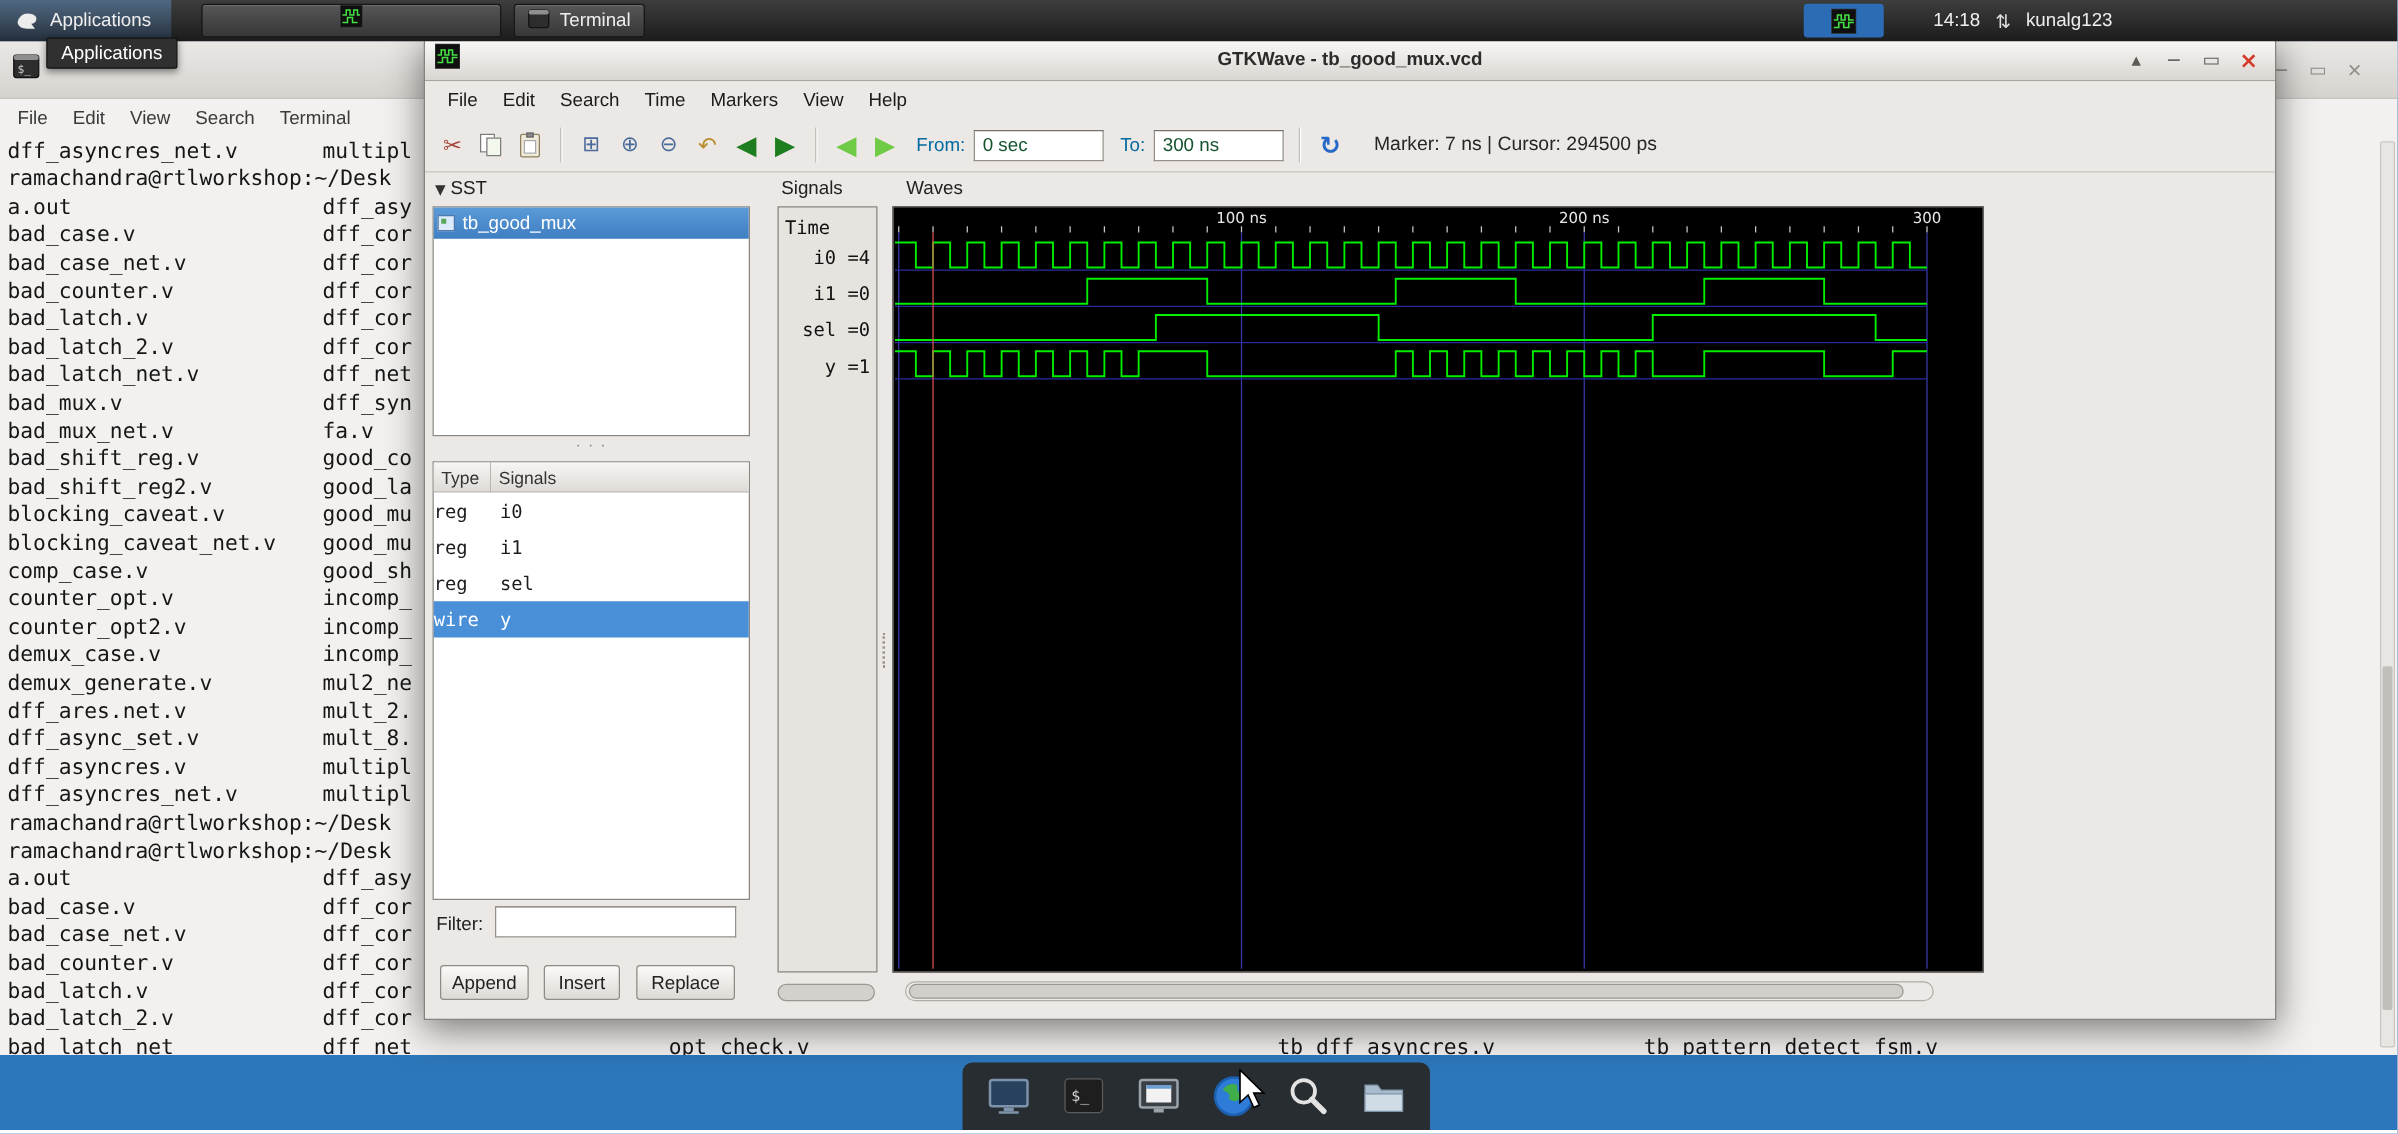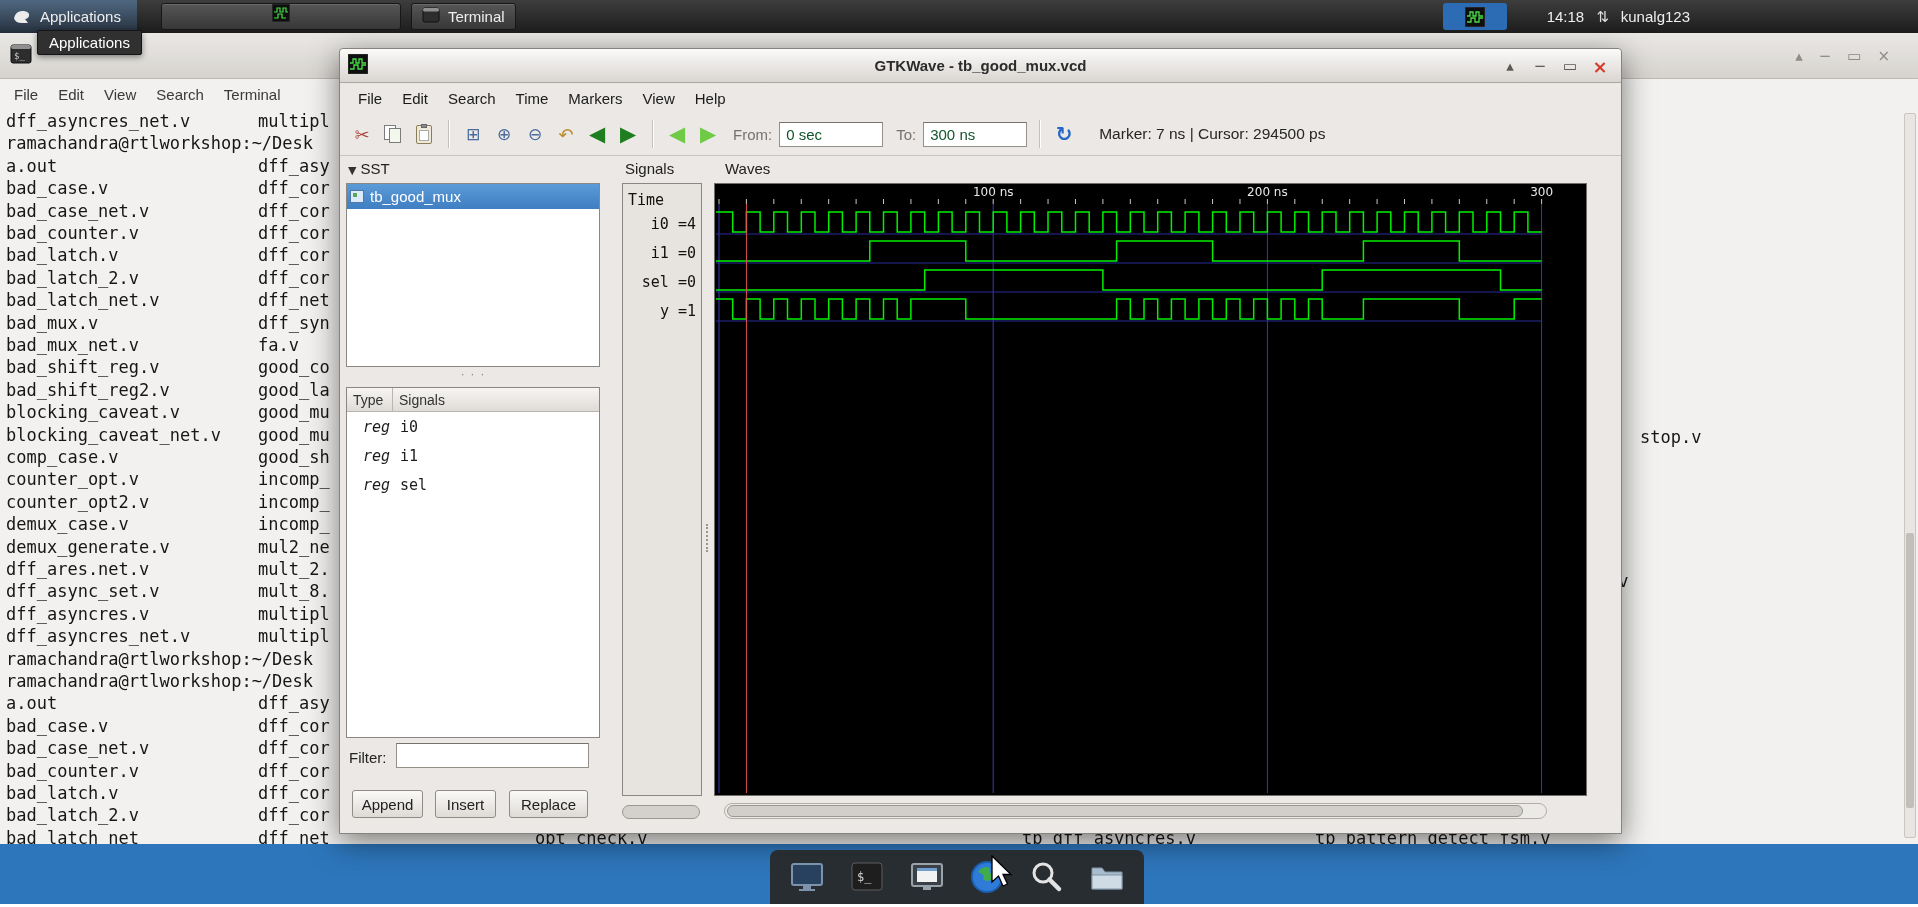--- a/index.html
+++ b/index.html
@@ -41,35 +41,35 @@
     font-family:"DejaVu Sans Mono","Liberation Mono",monospace;font-size:17px;color:#161616;}
   .term-row{position:absolute;left:0;height:22px;width:100%;}
   .term-row .tl{position:absolute;left:6px;white-space:pre;}
   .term-row .tr{position:absolute;left:258px;white-space:pre;}
   .term-frag{position:absolute;white-space:pre;}
   .term-scrollbar{position:absolute;right:2px;top:4px;bottom:6px;width:12px;background:#e8e5e2;
     border:1px solid #c9c5c1;border-radius:2px;}
   .term-scrollbar .thumb{position:absolute;left:1px;right:1px;top:58%;height:38%;background:#c2beba;border-radius:2px;}
 
   
-  .gtk-window{position:absolute;left:339px;top:48px;width:1283px;height:786px;background:#ebe8e5;
+  .gtk-window{position:absolute;left:339px;top:30px;width:1482px;height:786px;background:#ebe8e5;
     border:1px solid #87837f;border-radius:4px 4px 0 0;box-shadow:0 8px 30px rgba(0,0,0,.5);z-index:5;}
   .gtk-titlebar{height:34px;background:linear-gradient(#fbfaf9,#d9d5d1);border-bottom:1px solid #a9a5a1;
     border-radius:4px 4px 0 0;position:relative;display:flex;align-items:center;padding:0 8px;}
   .gtk-title{position:absolute;left:0;right:0;text-align:center;font-weight:bold;font-size:15px;color:#2b2b2b;}
   .gtk-controls{position:absolute;right:12px;top:0;height:34px;display:flex;align-items:center;gap:12px;
     font-family:"DejaVu Sans",sans-serif;}
   .ctl{width:18px;text-align:center;color:#5d5a56;font-size:15px;}
   .ctl.close{color:#d43b2a;font-size:18px;font-weight:bold;}
   .gtk-menubar{height:30px;display:flex;align-items:center;padding-left:8px;font-size:15px;color:#1b1b1b;}
   .gtk-toolbar{height:43px;display:flex;align-items:center;padding:0 10px;gap:7px;border-bottom:1px solid #c9c5c1;}
   .tb-icon{display:flex;align-items:center;justify-content:center;width:24px;height:26px;
     font-family:"DejaVu Sans",sans-serif;}
   .tb-sep{width:1px;height:28px;background:#c3bfbb;box-shadow:1px 0 0 #fff;margin:0 5px;}
-  .tb-label{font-size:15px;color:#737373;margin-left:6px;}
+  .tb-label{font-size:15px;color:#0369a1;margin-left:6px;}
   .tb-input{width:104px;height:25px;border:1px solid #949089;border-top-color:#76726c;background:#fff;
     font-size:15px;font-family:"Liberation Sans",sans-serif;padding:0 6px;color:#14532d;}
   .tb-status{font-size:15.5px;color:#262626;margin-left:16px;white-space:nowrap;}
   .g-cut{color:#a8453a;font-size:18px;}
   .g-zoom{color:#4a6b9b;font-size:17px;}
   .g-undo{color:#b98e2f;font-size:18px;}
   .g-navdark{color:#1e7d1e;font-size:21px;}
   .g-navlight{color:#6fca45;font-size:21px;}
   .g-reload{color:#2668c8;font-size:20px;font-weight:bold;}
   .icon-copy{position:relative;width:20px;height:20px;}
@@ -92,21 +92,21 @@
     font-size:13px;line-height:12px;letter-spacing:1px;}
   .table-box{position:absolute;left:6px;top:231px;width:254px;height:351px;background:#fff;
     border:1px solid #8a8681;display:flex;flex-direction:column;}
   .table-head{display:flex;height:24px;flex:0 0 auto;}
   .th{background:linear-gradient(#f7f5f3,#dedbd7);border-right:1px solid #b9b5b1;border-bottom:1px solid #b9b5b1;
     font-size:14px;color:#333;display:flex;align-items:center;padding-left:6px;}
   .th-type{width:46px;}
   .th-signals{flex:1;border-right:none;}
   .trow{display:flex;align-items:center;height:29px;font-family:"DejaVu Sans Mono",monospace;
     font-size:15px;color:#1c1c1c;flex:0 0 auto;}
-  .trow .c-type{width:46px;padding-left:16px;font-style:italic;}
+  .trow .c-type{width:46px;padding-left:0;}
   .trow .c-name{padding-left:7px;}
   .trow.selected{background:#4a90d9;color:#fff;}
   .filter-label{position:absolute;left:9px;top:593px;font-size:15px;color:#222;}
   .filter-input{position:absolute;left:56px;top:587px;width:193px;height:25px;border:1px solid #949089;
     border-top-color:#76726c;background:#fff;font-size:15px;padding:0 5px;}
   .gtk-btn{position:absolute;top:634px;height:28px;background:linear-gradient(#fbfaf8,#dedad6);
     border:1px solid #8f8b86;border-radius:3px;font-size:15px;color:#222;font-family:"Liberation Sans",sans-serif;}
   .signals-header{position:absolute;left:285px;top:4px;font-size:15px;color:#222;}
   .signals-box{position:absolute;left:282px;top:27px;width:80px;height:613px;background:#e7e4e0;
     border:1px solid #8a8681;font-family:"DejaVu Sans Mono",monospace;font-size:15px;color:#111;}
@@ -379,20 +379,24 @@
             <span class="c-type">reg</span>
             <span class="c-name">i0</span>
           </div>
           <div class="trow">
             <span class="c-type">reg</span>
             <span class="c-name">i1</span>
           </div>
           <div class="trow">
             <span class="c-type">reg</span>
             <span class="c-name">sel</span>
+          </div>
+          <div class="trow selected">
+            <span class="c-type">wire</span>
+            <span class="c-name">y</span>
           </div>
         </div>
     </div>
 
     <span class="filter-label">Filter:</span>
     <input class="filter-input" value="" style="">
     <div>
         <button class="gtk-btn" style="left: 12px; width: 71px;">Append</button>
         <button class="gtk-btn" style="left: 95px; width: 61px;">Insert</button>
         <button class="gtk-btn" style="left: 169px; width: 79px;">Replace</button>

